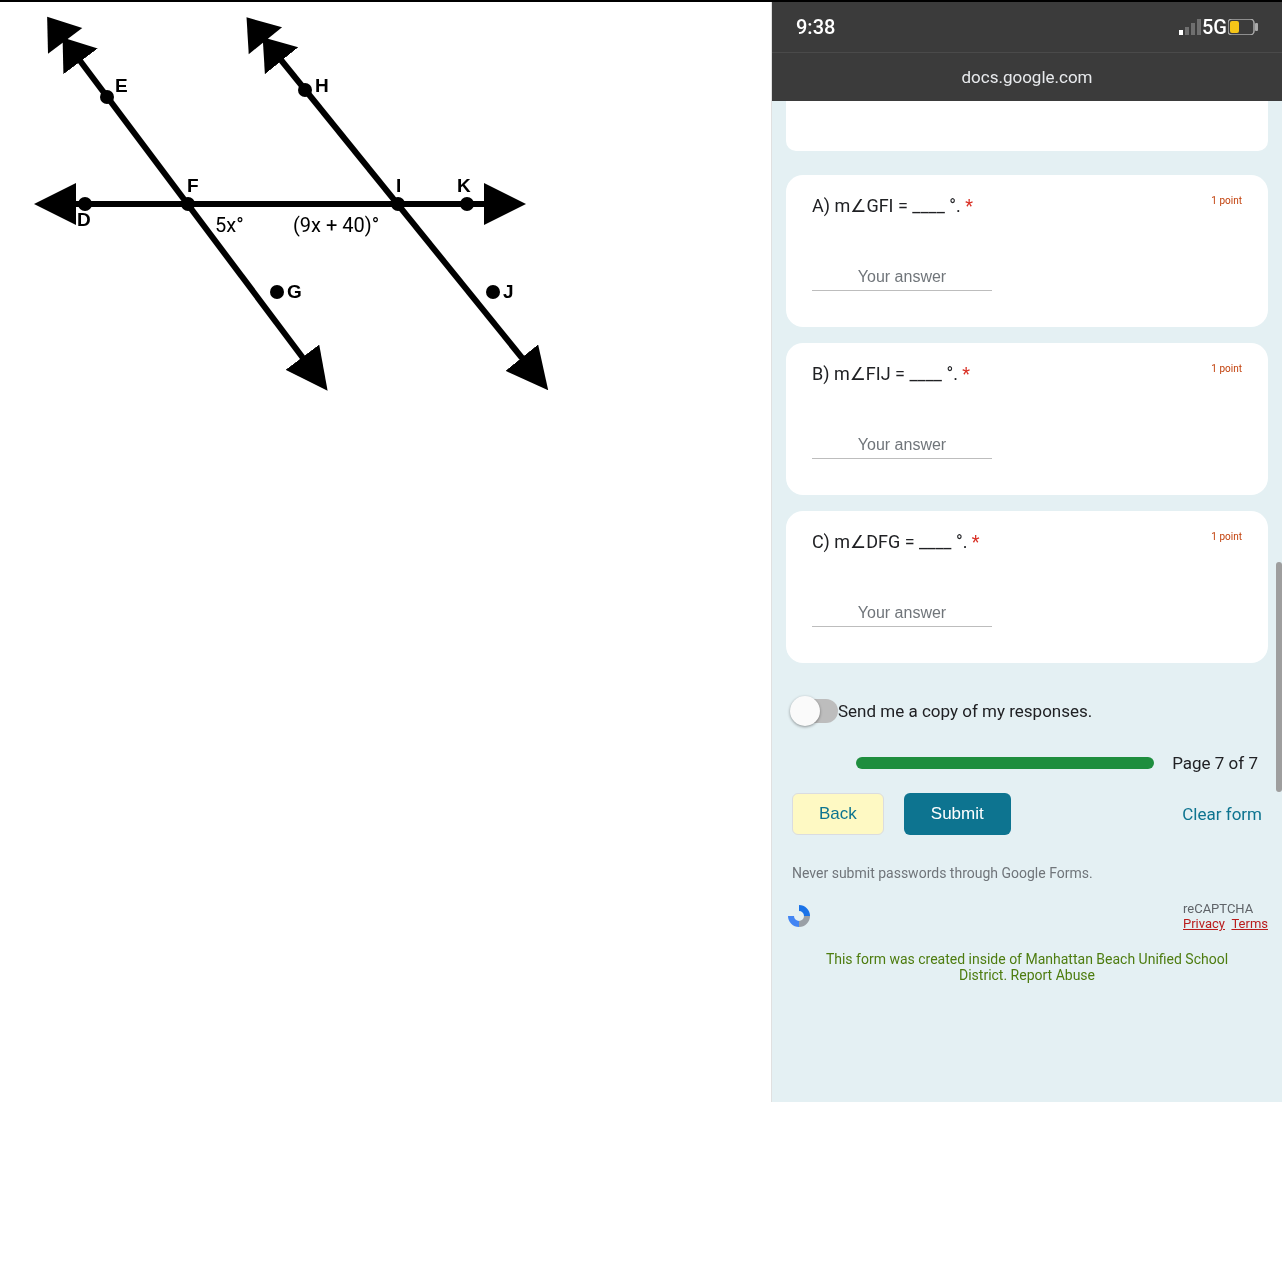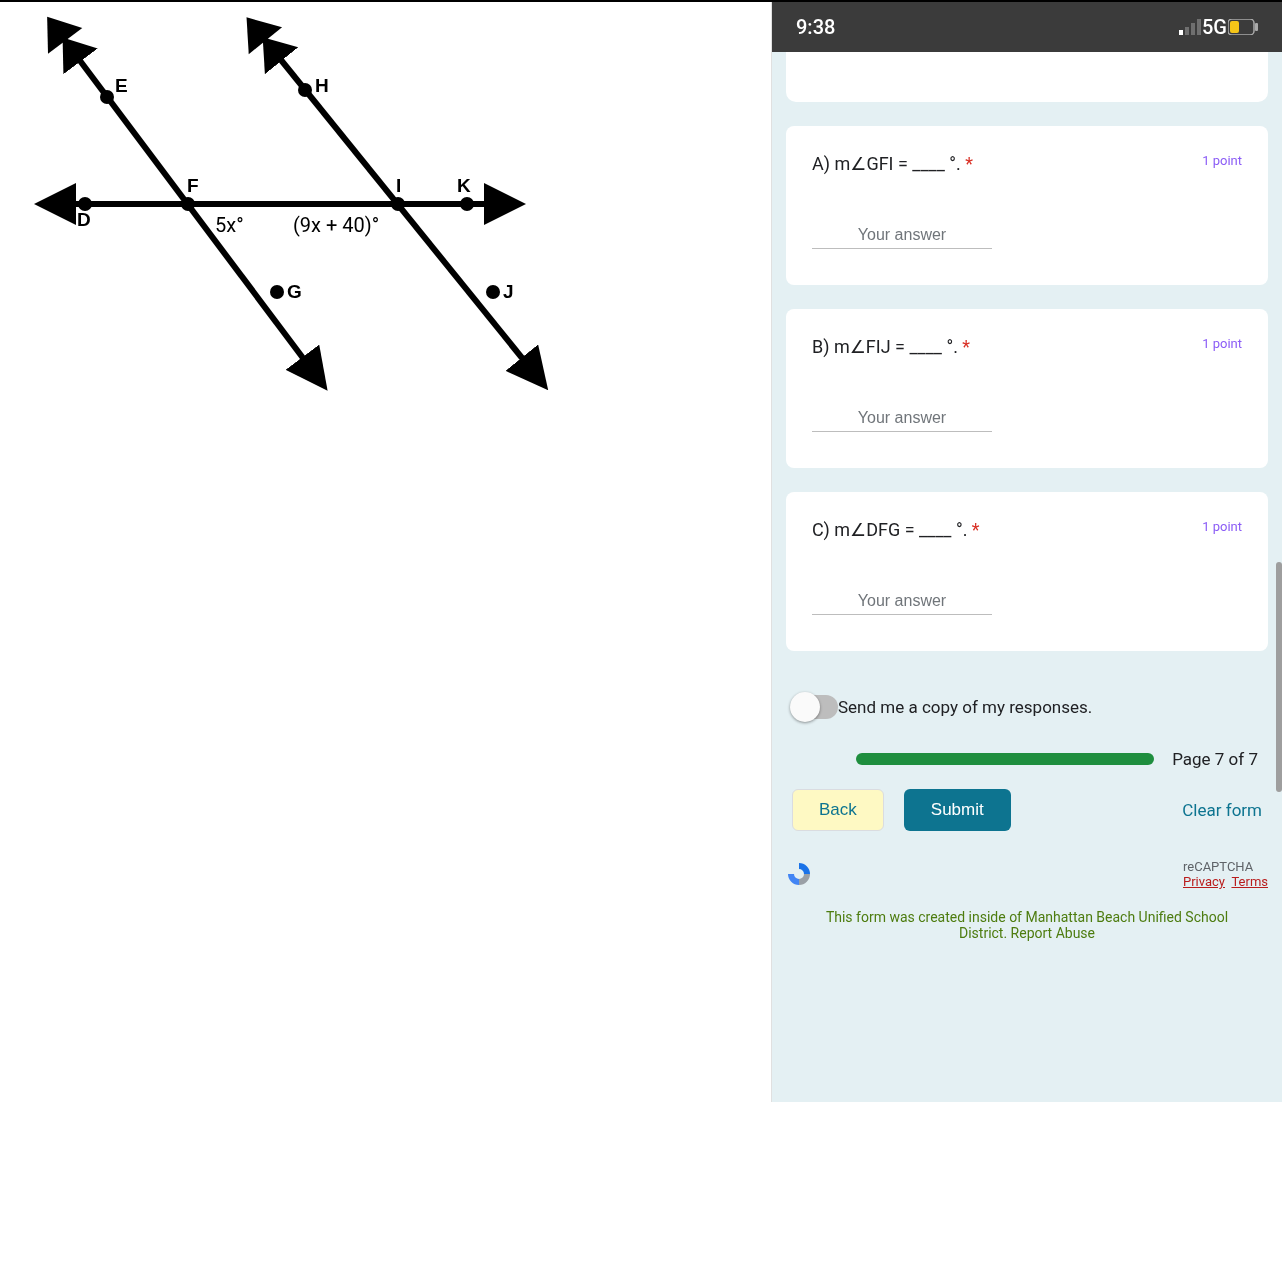--- a/index.html
+++ b/index.html
@@ -7,24 +7,24 @@
   .left{position:absolute;left:0;top:0;width:565px;height:100%;}
   .diagram{position:absolute;left:15px;top:12px;width:540px;height:380px;}
   .diagram svg{width:100%;height:100%;}
   .dlabel{font-family:"Comic Sans MS",cursive,sans-serif;font-weight:bold;font-size:19px;fill:#000;}
   .right{position:absolute;right:0;top:0;width:510px;height:1100px;background:#e4f0f3;border-left:1px solid #e0e0e0;}
   .statusbar{height:50px;background:#3b3b3b;display:flex;align-items:center;justify-content:space-between;padding:0 24px;color:#fff;font-size:20px;font-weight:500;}
   .sbar-r{display:flex;align-items:center;gap:1px;}
   .urlrow{height:48px;background:#3b3b3b;color:#e8eaed;font-size:17px;display:flex;align-items:center;justify-content:center;border-top:1px solid #4a4a4a;}
   .content{padding:0 14px;}
   .card-stub{background:#fff;border-radius:0 0 10px 10px;height:50px;margin-bottom:24px;}
-  .qcard{background:#fff;border-radius:8px;padding:27px 26px 36px 26px;margin-bottom:24px;}
+  .qcard{background:#fff;border-radius:17px;padding:20px 26px 36px 26px;margin-bottom:16px;}
   .qhead{display:flex;justify-content:space-between;align-items:flex-start;}
   .qtitle{font-size:18px;color:#202124;}
-  .pts{font-size:13px;color:#8b5cf6;white-space:nowrap;margin-left:12px;}
+  .pts{font-size:10px;color:#c2410c;white-space:nowrap;margin-left:12px;}
   .req{color:#d93025;}
   .answer{margin-top:48px;width:180px;border:none;border-bottom:1px solid #bdbdbd;font-size:16px;color:#70757a;padding:4px 0;background:transparent;text-align:center;}
   .answer::placeholder{color:#70757a;}
   .scrollthumb{position:absolute;right:0;top:560px;width:6px;height:230px;background:#9e9e9e;border-radius:4px;}
   .sendrow{display:flex;align-items:center;padding:20px 16px 10px 6px;font-size:17px;color:#202124;}
   .toggle{width:46px;height:24px;border-radius:14px;background:#bdbdbd;position:relative;flex-shrink:0;}
   .toggle .knob{position:absolute;left:-2px;top:-3px;width:30px;height:30px;border-radius:50%;background:#fafafa;box-shadow:0 1px 3px rgba(0,0,0,.4);}
   .progrow{display:flex;align-items:center;gap:18px;padding:20px 10px 20px 70px;}
   .prog{flex:1;height:12px;border-radius:8px;background:#1e8e3e;}
   .pglabel{font-size:17px;color:#202124;}
@@ -97,20 +97,23 @@
           <rect x="18" y="0" width="4" height="16" fill="#6f6f6f"></rect>
         </svg>
         <span>5G</span>
         <svg width="30" height="16" viewBox="0 0 30 16">
           <rect x="0" y="0" width="26" height="16" rx="4" fill="none" stroke="#aaa" stroke-width="1.5"></rect>
           <rect x="2" y="2" width="9" height="12" rx="2" fill="#f5c518"></rect>
           <rect x="27" y="4" width="3" height="8" rx="1" fill="#aaa"></rect>
         </svg>
       </span>
     </div>
+    <div class="urlrow">
+        <span>docs.google.com</span>
+      </div>
 
     <div class="content">
       <div class="card-stub"></div>
 
       <div class="qcard">
         <div class="qhead">
           <span class="qtitle"><span>A) m∠GFI = ____ °.</span> <span class="req">*</span></span>
           <span class="pts">1 point</span>
         </div>
         <input class="answer" placeholder="Your answer" style="">
@@ -144,20 +147,21 @@
         <span class="pglabel">Page 7 of 7</span>
       </div>
 
       <div class="btnrow">
         <button class="btn back">Back</button>
         <button class="btn submit">Submit</button>
         <div class="spacer"></div>
         <span class="clearlink">Clear form</span>
       </div>
 
+      <div class="warn">Never submit passwords through Google Forms.</div>
 
       <div class="recap">
         <svg width="26" height="26" viewBox="0 0 26 26">
           <path d="M13 2 A11 11 0 0 1 24 13 L18 13 A5 5 0 0 0 13 8 z" fill="#1a73e8"></path>
           <path d="M24 13 A11 11 0 0 1 13 24 L13 18 A5 5 0 0 0 18 13 z" fill="#9aa0a6"></path>
           <path d="M13 24 A11 11 0 0 1 2 13 L8 13 A5 5 0 0 0 13 18 z" fill="#4285f4"></path>
         </svg>
         <span>
           <span>reCAPTCHA</span><br>
           <a href="#">Privacy</a>

